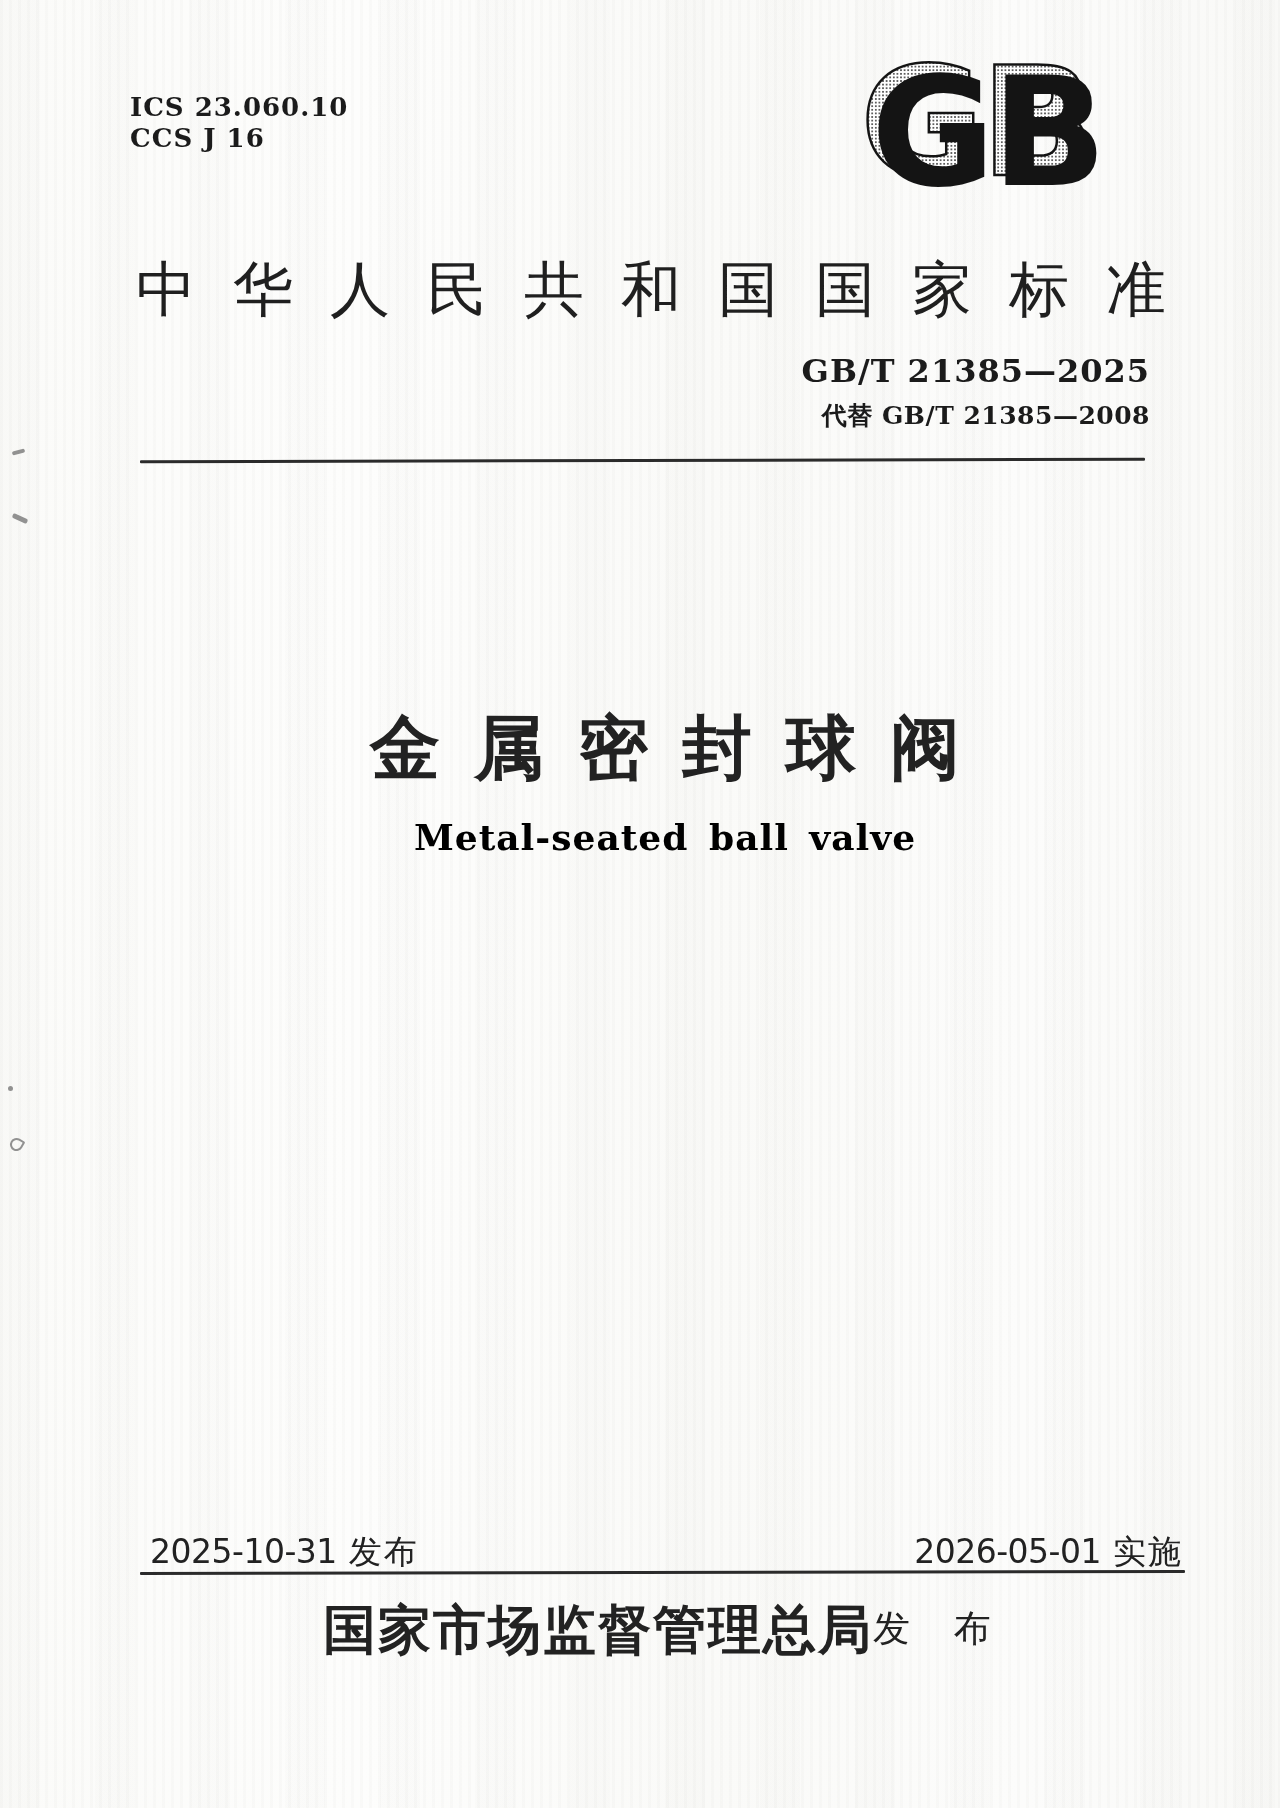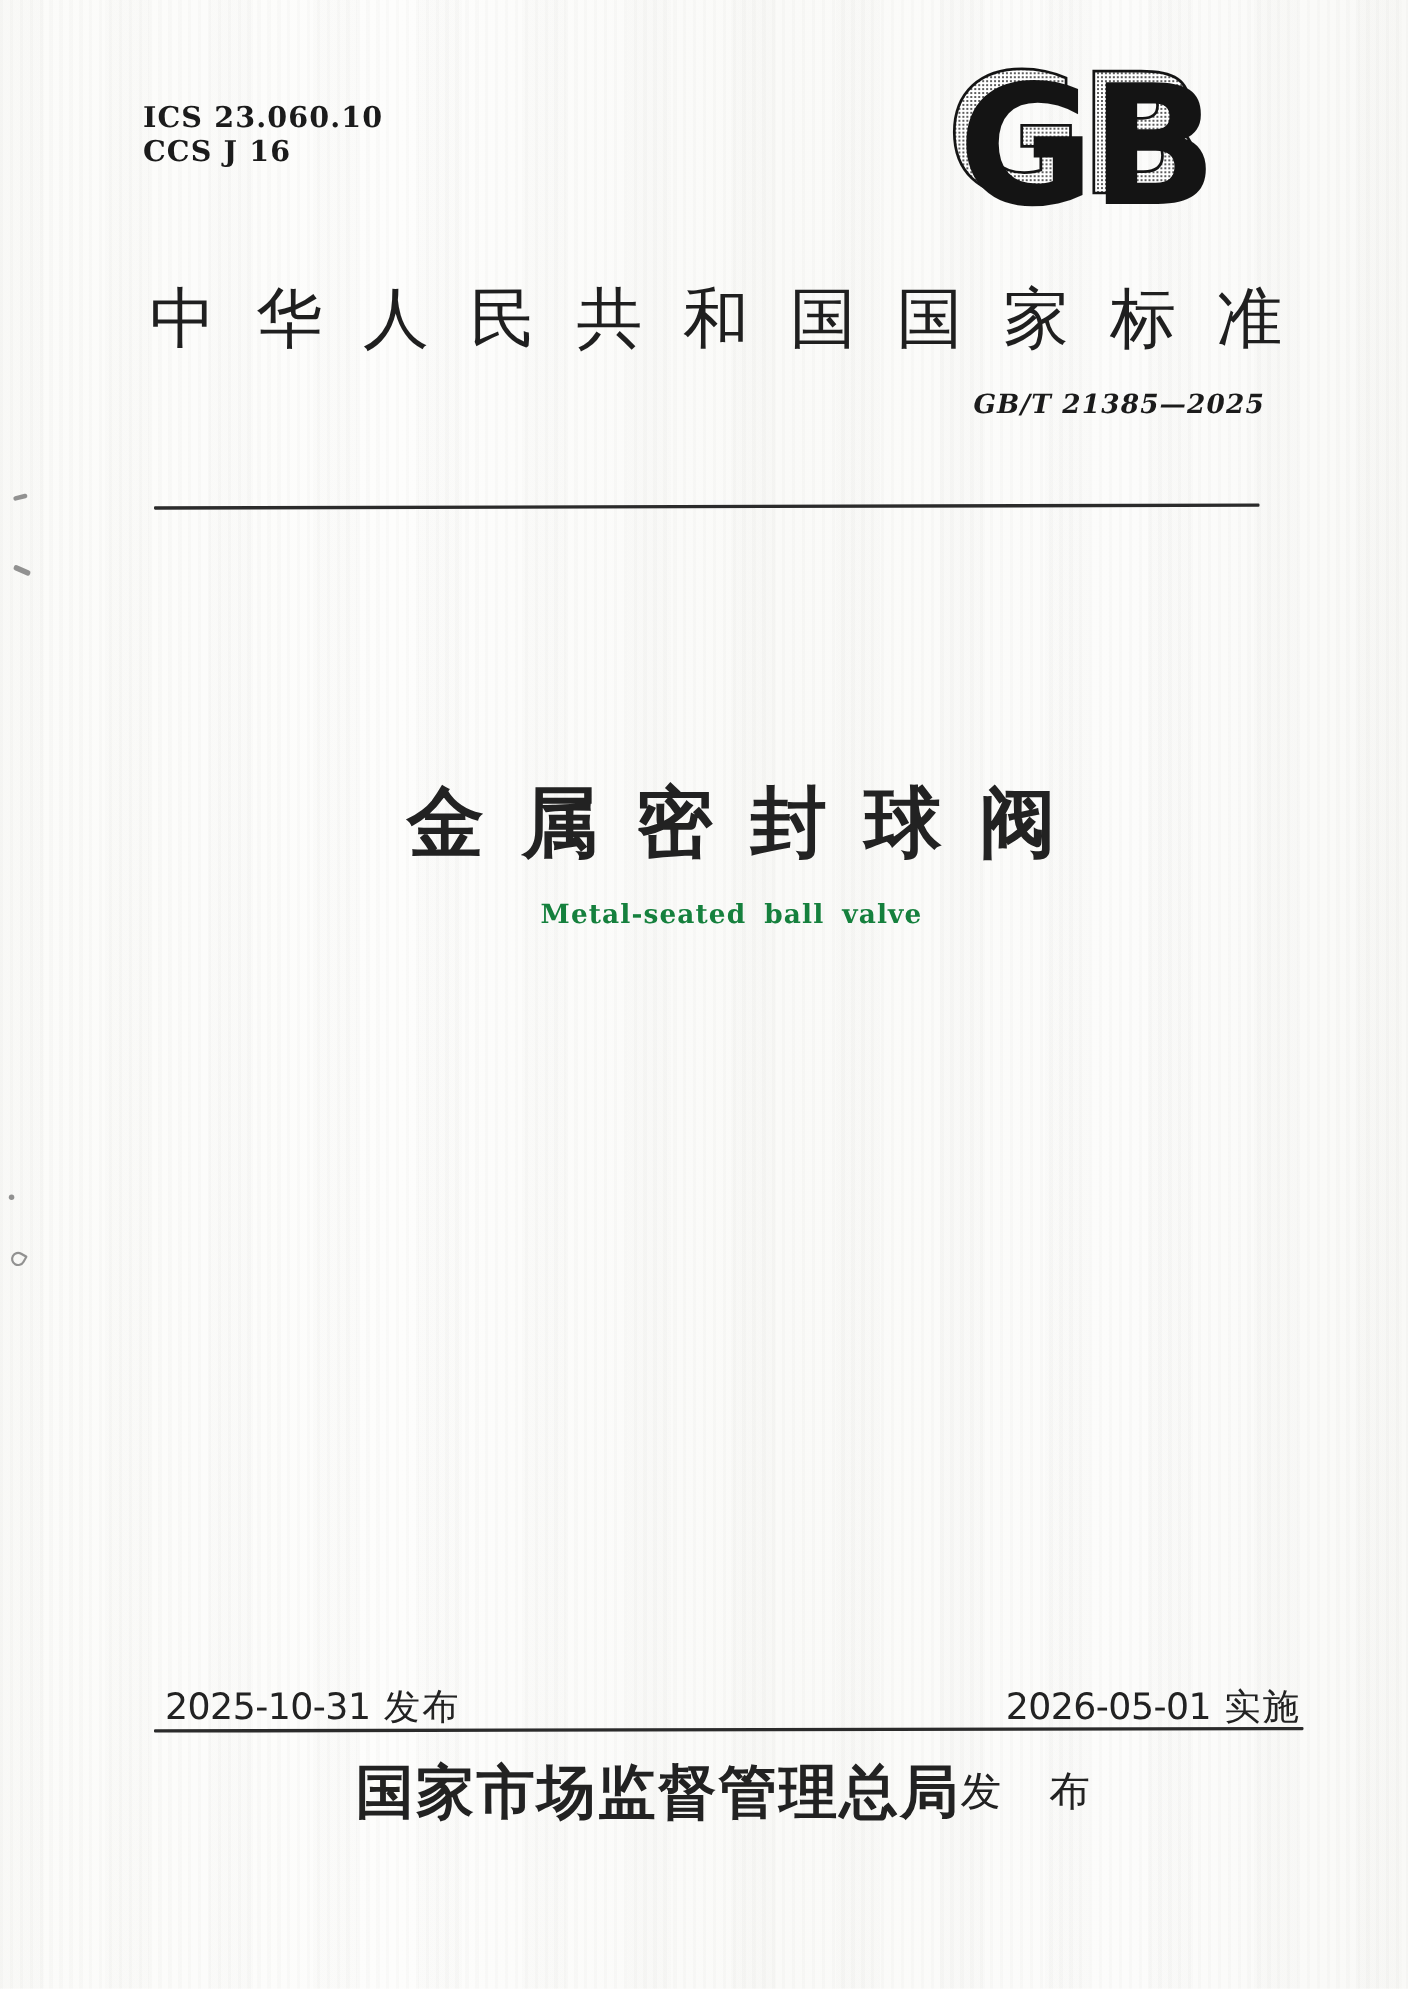--- a/index.html
+++ b/index.html
@@ -20,35 +20,35 @@
   .ics-block{left:130px;top:56px;line-height:31px;font-weight:bold;font-size:26px;letter-spacing:1px;white-space:nowrap;margin-top:36px;}
   
   .gb-logo{left:856px;top:54px;}
   
   .heading{
     left:136px;top:250px;font-size:60px;font-weight:normal;letter-spacing:37px;
     white-space:nowrap;color:#1f1f1f;
   }
   
   .std-block{right:130px;top:352px;text-align:right;white-space:nowrap;}
-  .std-number{font-size:24px;font-weight:bold;letter-spacing:1px;font-style:italic;}
+  .std-number{font-size:32px;font-weight:bold;letter-spacing:1px;}
   .std-replaces{font-size:25px;font-weight:600;margin-top:9px;letter-spacing:0.5px;}
   .rule{background:#2b2b2b;height:3px;border-radius:1px;}
   .rule-top{left:140px;top:459px;width:1005px;transform:rotate(-0.15deg);}
   .rule-bottom{left:140px;top:1571px;width:1045px;transform:rotate(-0.12deg);}
   
   .title-cn{
     left:150px;top:702px;width:1030px;text-align:center;
     font-family:"DejaVu Sans","Liberation Sans",sans-serif;
     font-size:70px;font-weight:600;letter-spacing:34px;padding-left:34px;box-sizing:border-box;
     white-space:nowrap;color:#222;
   }
   .title-en{
     left:150px;top:816px;width:1030px;text-align:center;
-    font-size:24px;font-weight:bold;letter-spacing:1px;word-spacing:7px;color:#15803d;
+    font-size:36px;font-weight:bold;letter-spacing:1px;word-spacing:7px;color:#000000;
   }
   
   .date-row{left:0;top:1530px;width:1280px;height:40px;
     font-family:"DejaVu Sans","Liberation Sans",sans-serif;font-weight:400;font-size:33px;letter-spacing:-0.5px;color:#222;padding-left:15px;}
   .date-left{position:absolute;left:150px;white-space:nowrap;}
   .date-right{position:absolute;right:112px;white-space:nowrap;}
   .date-label{margin-left:12px;letter-spacing:2px;}
   
   .issuer-row{left:150px;top:1604px;width:1030px;display:flex;justify-content:center;align-items:center;}
   .issuer-col{text-align:justify;}
@@ -83,20 +83,21 @@
       <text x="4" y="121" fill="url(#halftone)" stroke="#141414" stroke-width="2.5" textLength="232" lengthAdjust="spacingAndGlyphs">GB</text>
       <text x="15" y="131" fill="#141414" textLength="232" lengthAdjust="spacingAndGlyphs">GB</text>
     </g>
   </svg>
 </div>
 
 <div class="abs heading">中华人民共和国国家标准</div>
 
 <div class="abs std-block">
   <div class="std-number">GB/T 21385—2025</div>
+  <div class="std-replaces">代替 GB/T 21385—2008</div>
 </div>
 
 <div class="abs rule rule-top"></div>
 
 <div class="abs title-cn">金属密封球阀</div>
 <div class="abs title-en">Metal-seated ball valve</div>
 
 <div class="abs date-row">
   <span class="date-left"><span>2025-10-31</span><span class="date-label">发布</span></span>
   <span class="date-right"><span>2026-05-01</span><span class="date-label">实施</span></span>

